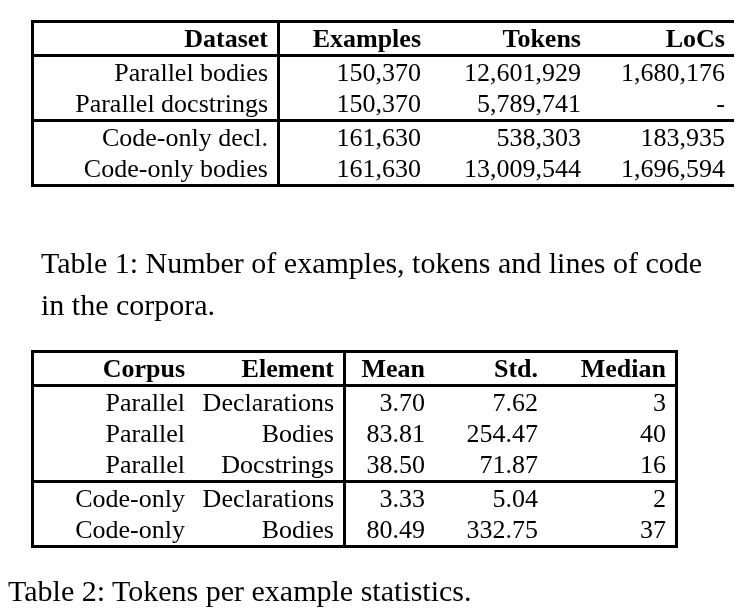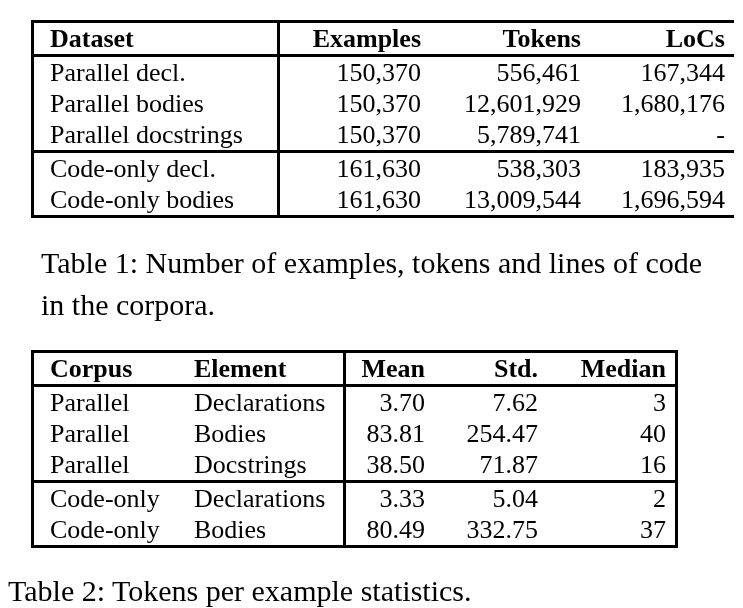--- a/index.html
+++ b/index.html
@@ -22,21 +22,21 @@
       line-height: 31px;
     }
     .tbl th, .tbl td {
       padding: 0 9px;
       white-space: nowrap;
       font-weight: normal;
       height: 31px;
       vertical-align: middle;
     }
     .tbl th { font-weight: bold; }
-    .tbl .l { text-align: left; }
+    .tbl .l { text-align: right; }
     .tbl .r { text-align: right; }
 
     
     #t1 {
       left: 31px;
       top: 20px;
       border-top: 3px solid #000;
       border-bottom: 3px solid #000;
       border-left: 3px solid #000;
     }
@@ -76,26 +76,20 @@
 <table id="t1" class="tbl">
   <thead>
     <tr>
       <th class="c0 l">Dataset</th>
       <th class="c1 r">Examples</th>
       <th class="c2 r">Tokens</th>
       <th class="c3 r">LoCs</th>
     </tr>
   </thead>
   <tbody>
-    <tr>
-      <td class="c0 l">Parallel decl.</td>
-      <td class="c1 r">150,370</td>
-      <td class="c2 r">556,461</td>
-      <td class="c3 r">167,344</td>
-    </tr>
     <tr>
       <td class="c0 l">Parallel bodies</td>
       <td class="c1 r">150,370</td>
       <td class="c2 r">12,601,929</td>
       <td class="c3 r">1,680,176</td>
     </tr>
     <tr class="group-end">
       <td class="c0 l">Parallel docstrings</td>
       <td class="c1 r">150,370</td>
       <td class="c2 r">5,789,741</td>

